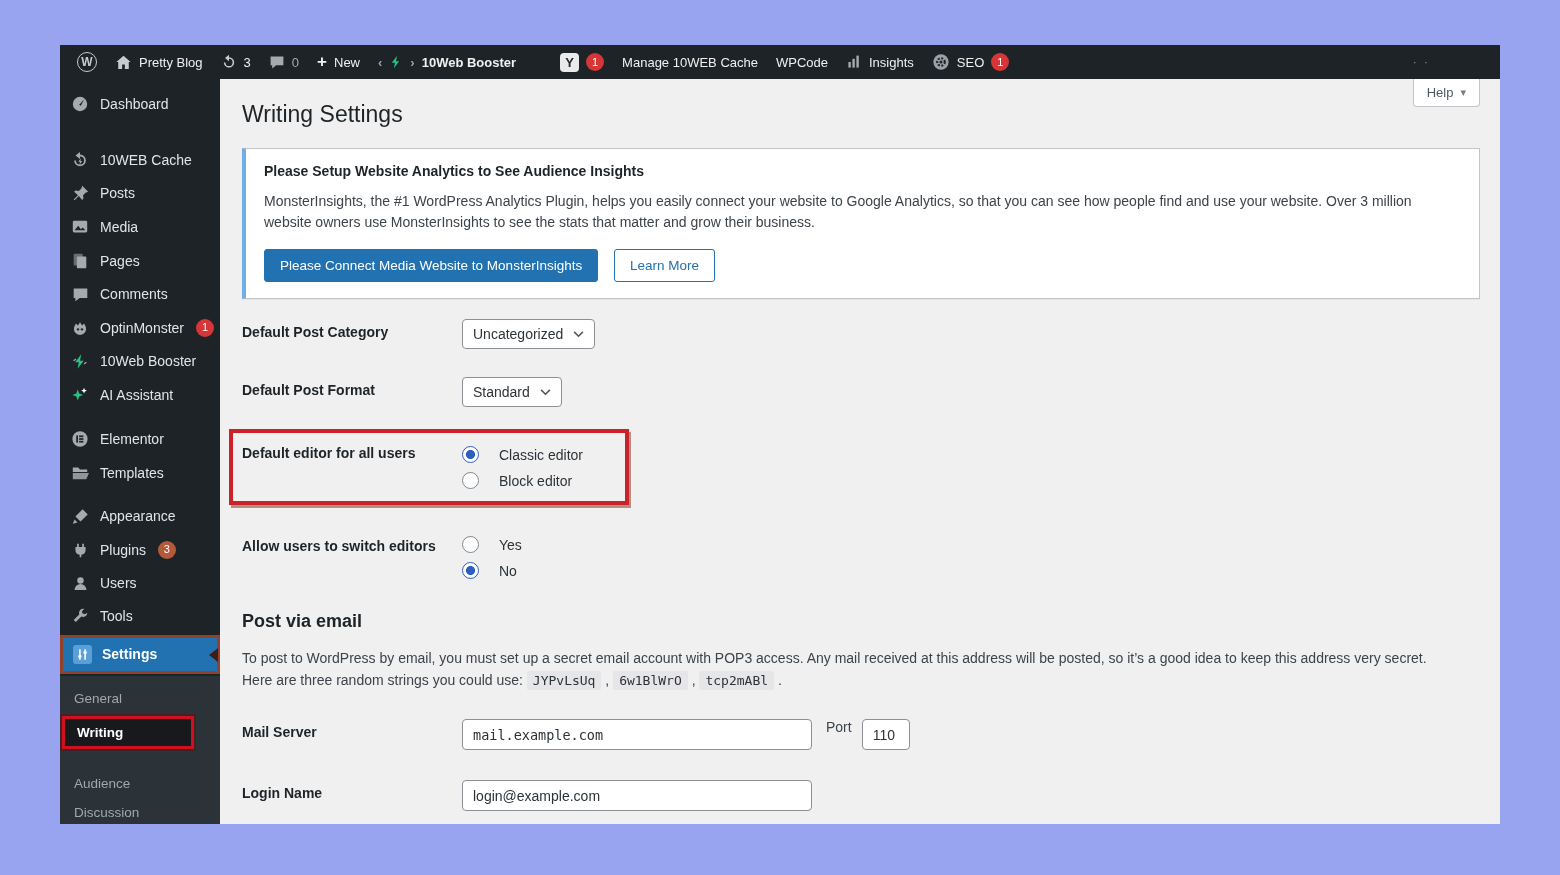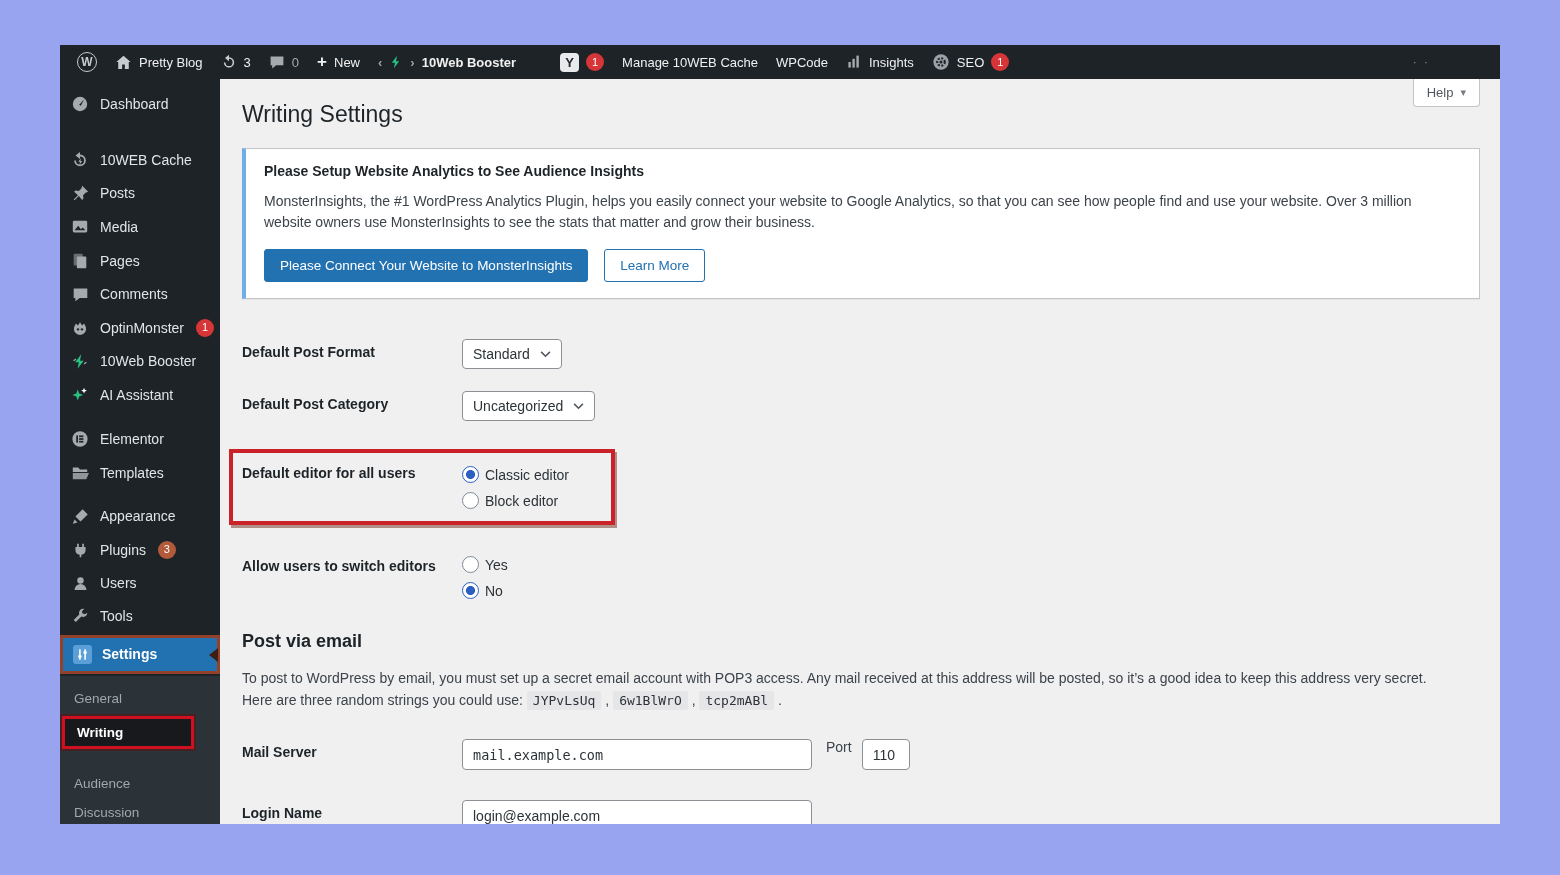--- a/index.html
+++ b/index.html
@@ -56,36 +56,36 @@
   .content { flex:1; background:#f0f0f1; position:relative; overflow:hidden; color:#3c434a; font-size:14px; }
   .help-tab { position:absolute; top:0; right:20px; background:#fff; border:1px solid #c3c4c7; border-top:none;
     border-radius:0 0 4px 4px; padding:6px 13px; color:#50575e; font-size:13px; display:flex; gap:7px;
     align-items:center; cursor:pointer; }
   .help-tab .chev { color:#787c82; font-size:11px; }
 
   .content-inner { padding:12px 20px 8px 22px; }
   h1.page-title { font-size:23px; font-weight:400; color:#1d2327; margin:10px 0 20px; }
 
   .notice { background:#fff; border:1px solid #c3c4c7; border-left:4px solid #72aee6;
-    box-shadow:0 1px 1px rgba(0,0,0,.04); padding:14px 18px 16px; margin-bottom:40px; }
+    box-shadow:0 1px 1px rgba(0,0,0,.04); padding:14px 18px 16px; margin-bottom:20px; }
   .notice-title { font-weight:700; color:#1d2327; margin-bottom:12px; font-size:14px; }
   .notice-body { line-height:1.5; margin-bottom:16px; color:#3c434a; max-width:1190px; }
   .btn { font-size:13.5px; border-radius:3px; padding:8px 15px; cursor:pointer; display:inline-block; }
   .btn-primary { background:#2271b1; border:1px solid #2271b1; color:#fff; }
   .btn-secondary { background:#fff; border:1px solid #2271b1; color:#2271b1; margin-left:12px; }
 
   .frow { display:flex; align-items:flex-start; margin-bottom:30px; }
   .flabel { width:220px; flex:0 0 auto; font-weight:700; color:#1d2327; padding-top:5px; font-size:14px; }
   .flabel.plain { font-weight:400; color:#3c434a; width:auto; }
 
   .select-box { display:inline-flex; align-items:center; gap:10px; background:#fff; border:1px solid #8c8f94;
     border-radius:4px; padding:6px 10px; color:#2c3338; cursor:pointer; }
 
   .radio-col { display:flex; flex-direction:column; gap:9px; padding-top:3px; }
-  .radio-line { display:flex; align-items:center; gap:6px; color:#2c3338; cursor:pointer; }
+  .radio-line { display:flex; align-items:center; gap:20px; color:#2c3338; cursor:pointer; }
   input[type=radio] { appearance:none; -webkit-appearance:none; width:17px; height:17px; border:1.5px solid #7e8993;
     border-radius:50%; background:#fff; cursor:pointer; }
   input[type=radio]:checked { border-color:#2c5fc2; background:radial-gradient(circle,#2c5fc2 0 4.2px,#fff 4.8px); }
 
   .red-box-editor { border:4px solid #cb2128; box-shadow:2px 3px 0 rgba(123,63,46,.55);
     margin-left:-13px; padding:10px 42px 12px 9px; margin-bottom:28px; display:inline-flex; }
   .red-box-editor .flabel { padding-top:2px; }
 
   h2.section-title { font-size:18px; font-weight:700; color:#1d2327; margin:4px 0 16px; }
   .email-desc { line-height:1.55; margin-bottom:28px; max-width:1216px; color:#3c434a; }
@@ -371,41 +371,41 @@
         <span class="chev">▾</span>
       </div>
 
       <div class="content-inner">
         <h1 class="page-title">Writing Settings</h1>
 
         <div class="notice">
           <div class="notice-title">Please Setup Website Analytics to See Audience Insights</div>
           <div class="notice-body">MonsterInsights, the #1 WordPress Analytics Plugin, helps you easily connect your website to Google Analytics, so that you can see how people find and use your website. Over 3 million website owners use MonsterInsights to see the stats that matter and grow their business.</div>
           <div>
-            <span class="btn btn-primary">Please Connect Your Website to MonsterInsights</span>
+            <span class="btn btn-primary">Please Connect Media Website to MonsterInsights</span>
             <span class="btn btn-secondary">Learn More</span>
           </div>
         </div>
 
-        <div class="frow" style="margin-bottom:22px;">
-          <div class="flabel">Default Post Format</div>
+        <div class="frow" style="margin-bottom:28px;">
+          <div class="flabel">Default Post Category</div>
           <div class="select-box">
-            <span>Standard</span>
+            <span>Uncategorized</span>
             <span>
               <svg width="11" height="7" viewBox="0 0 12 8">
                   <path d="M1 1l5 5 5-5" fill="none" stroke="#50575e" stroke-width="1.8"></path>
                 </svg>
             </span>
           </div>
         </div>
 
-        <div class="frow" style="margin-bottom:28px;">
-          <div class="flabel">Default Post Category</div>
+        <div class="frow" style="margin-bottom:22px;">
+          <div class="flabel">Default Post Format</div>
           <div class="select-box">
-            <span>Uncategorized</span>
+            <span>Standard</span>
             <span>
               <svg width="11" height="7" viewBox="0 0 12 8">
                   <path d="M1 1l5 5 5-5" fill="none" stroke="#50575e" stroke-width="1.8"></path>
                 </svg>
             </span>
           </div>
         </div>
 
         <div class="red-box-editor">
           <div class="flabel">Default editor for all users</div>

